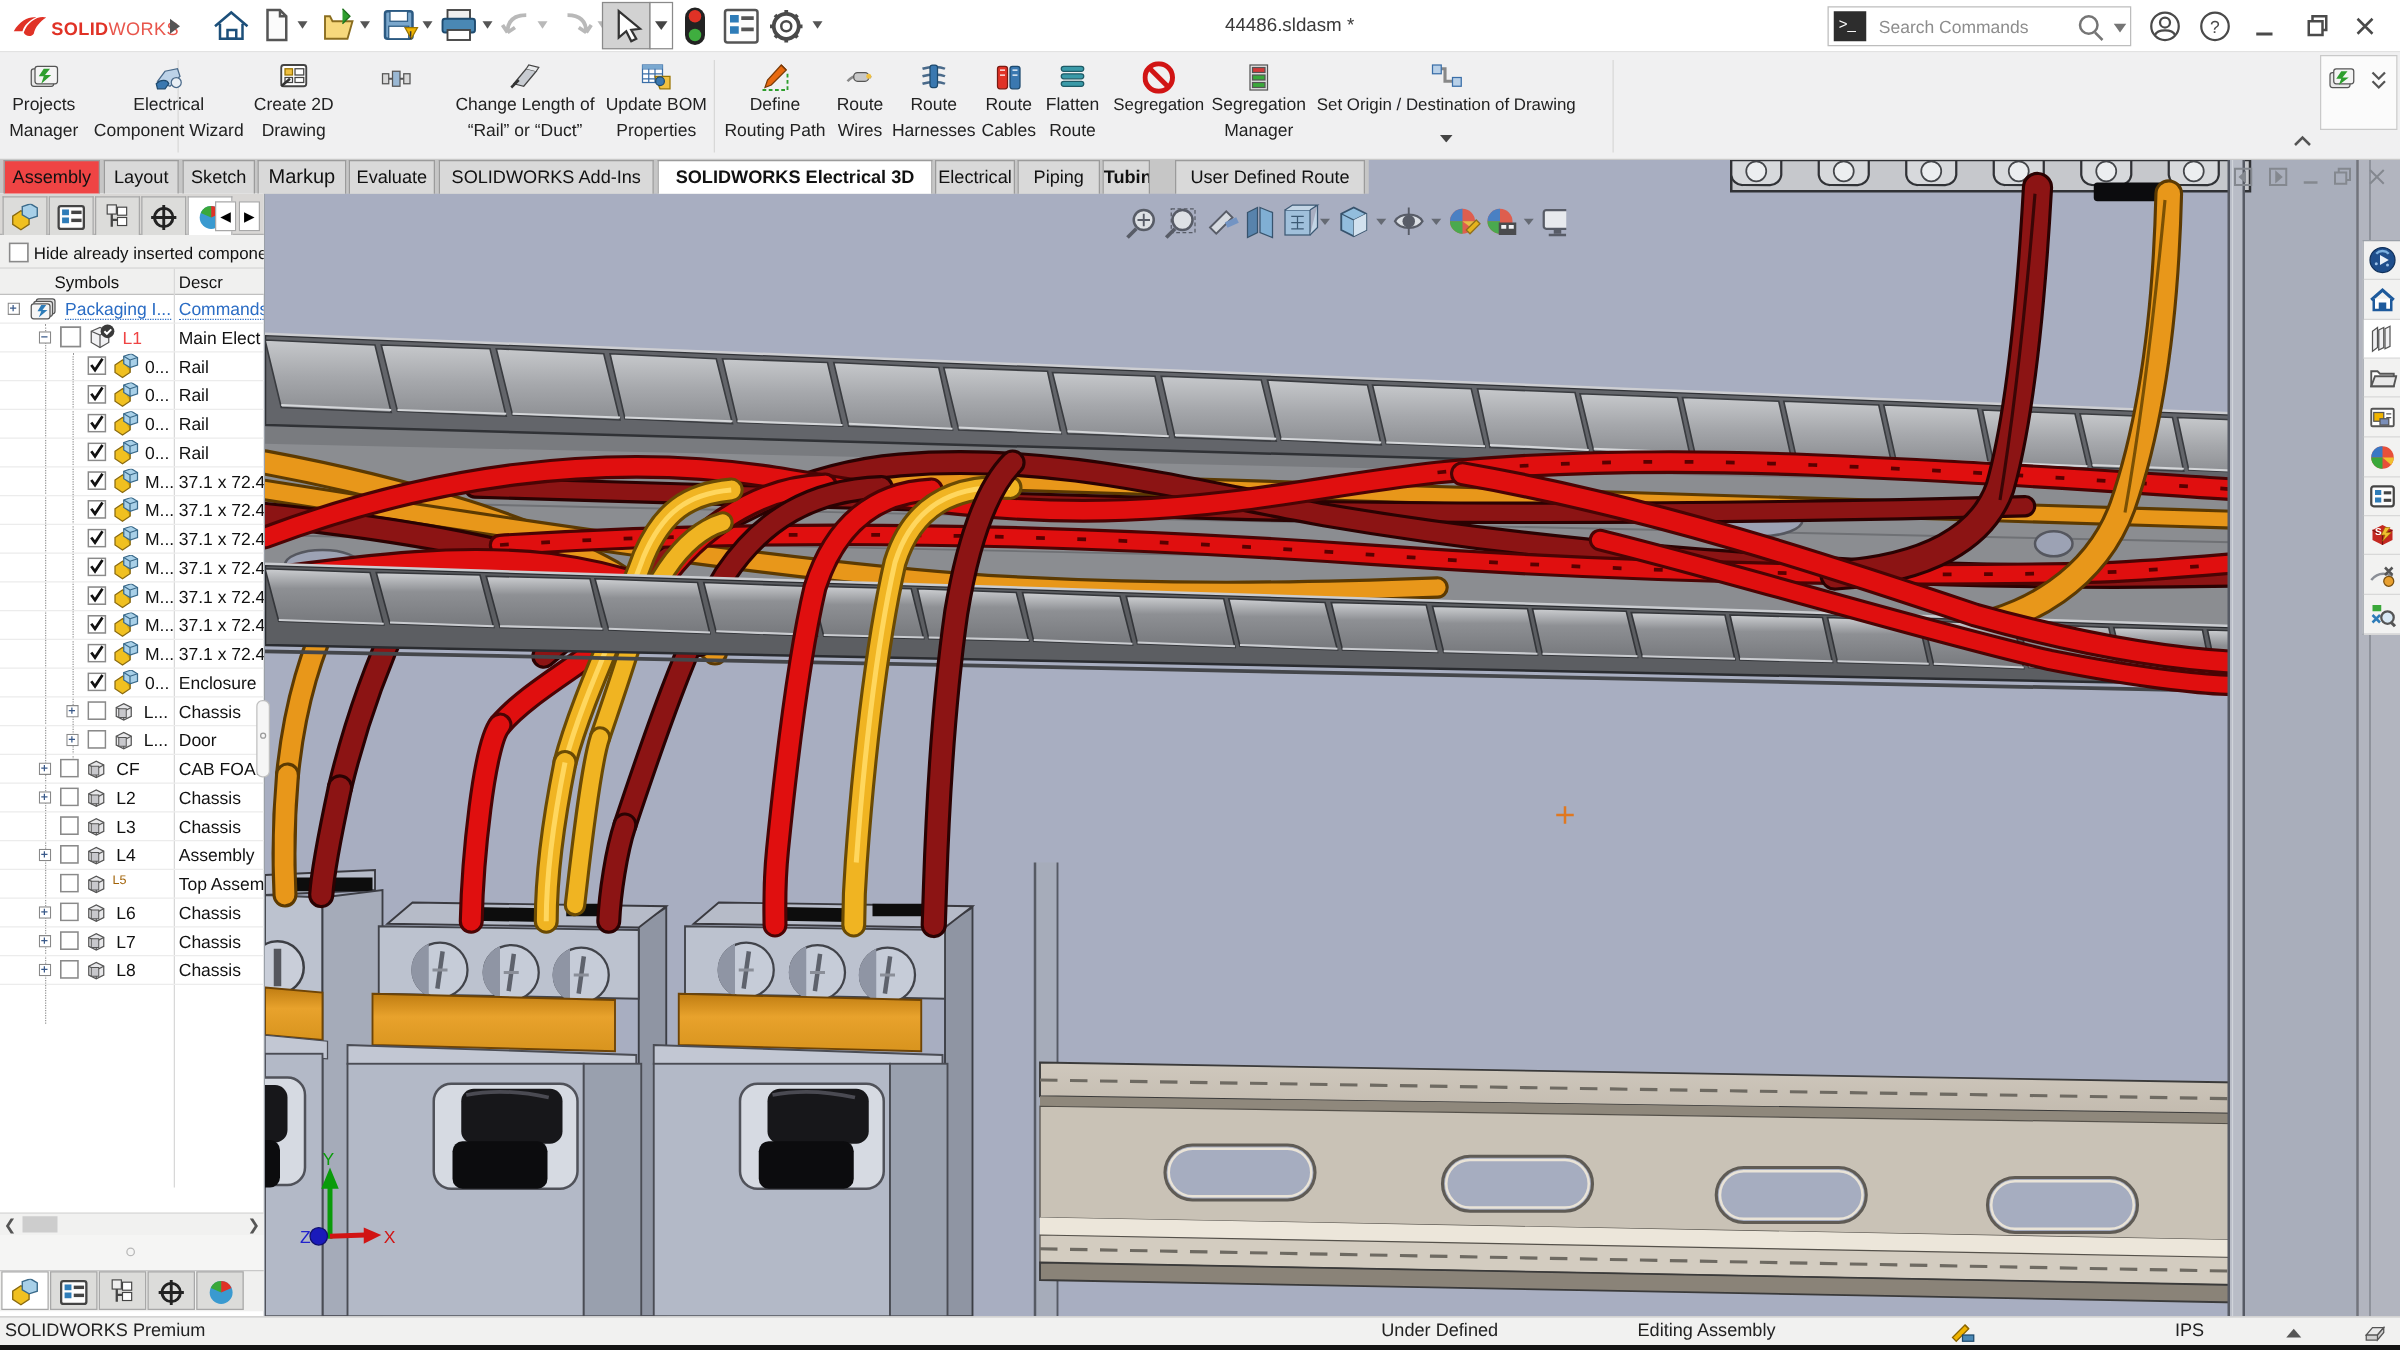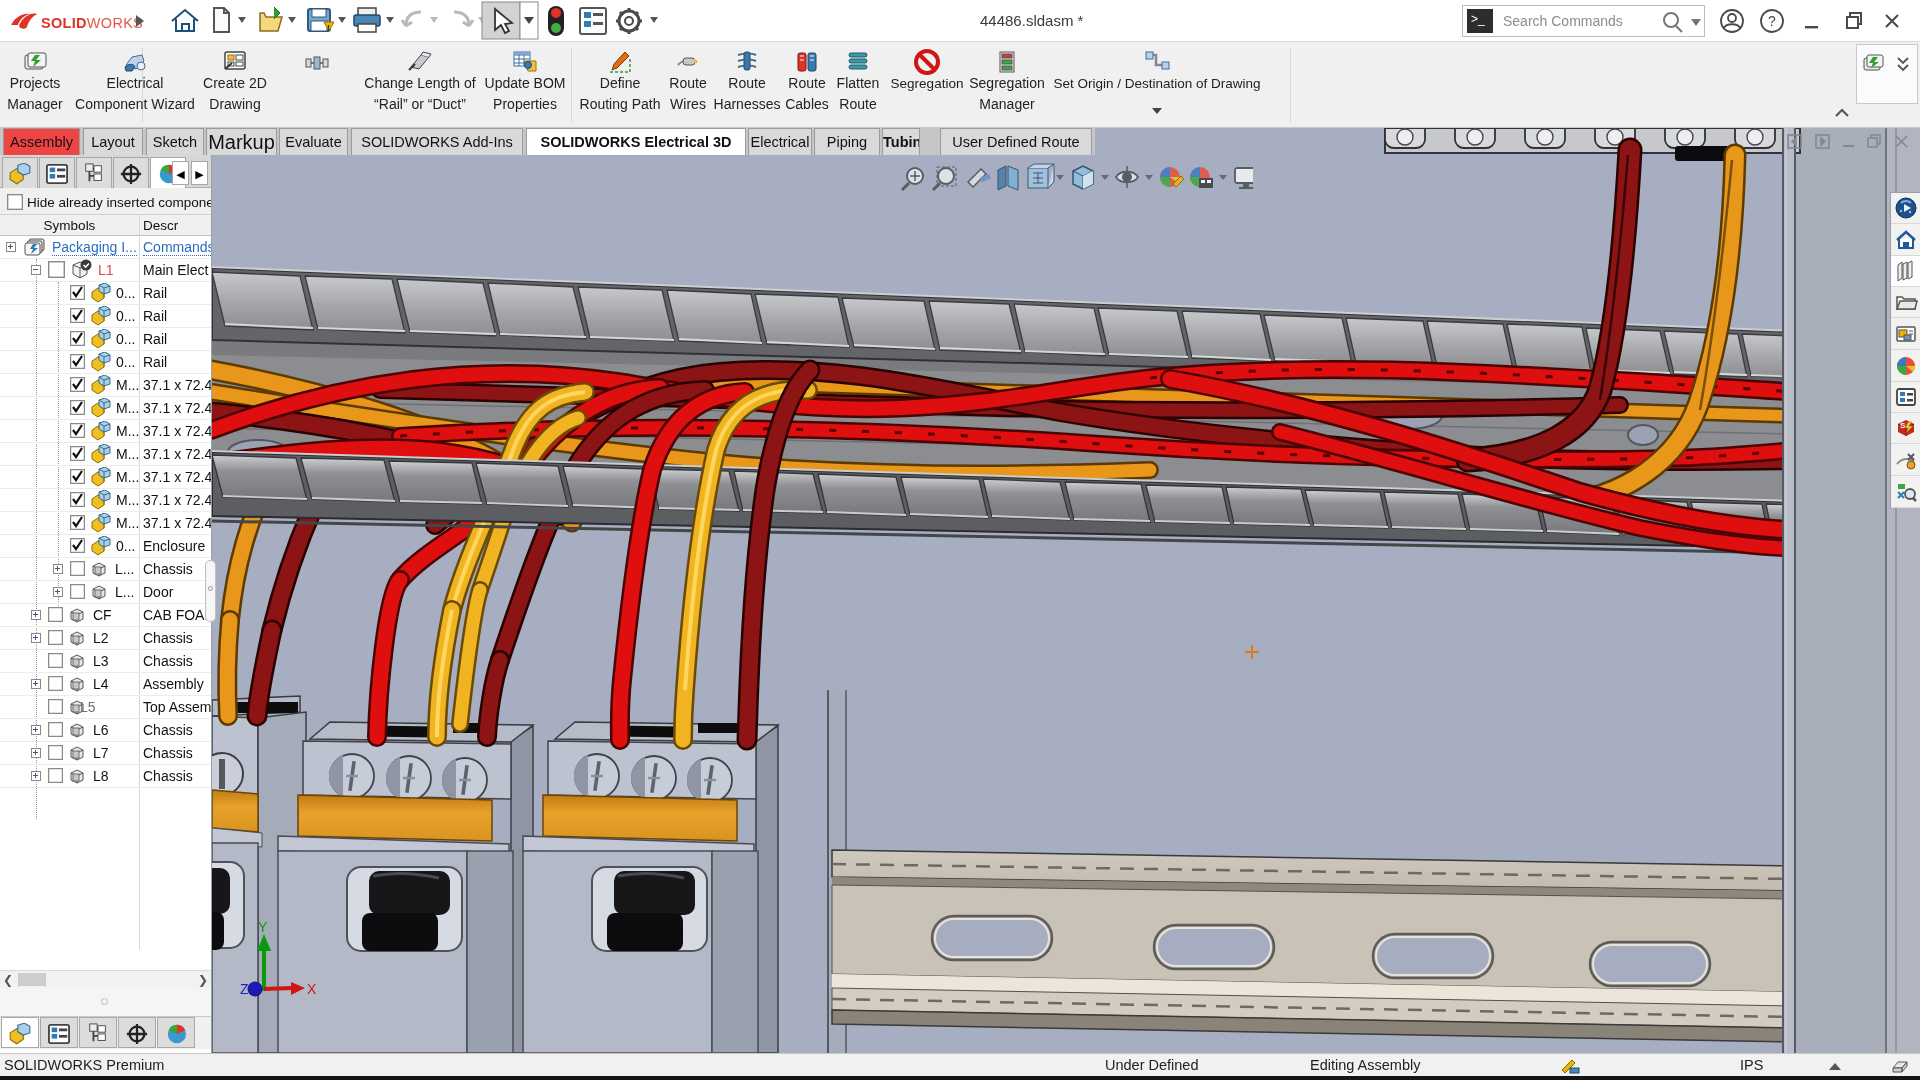--- a/index.html
+++ b/index.html
@@ -510,21 +510,21 @@
       <rect x="6" y="8" width="16" height="12" rx="2" fill="#e8e8e8" stroke="#555"></rect>
       <rect x="9" y="5" width="16" height="12" rx="2" fill="#f4f4f4" stroke="#555"></rect>
       <polygon points="15,7 20,7 16,12 21,12 13,18 15,13 11,13" fill="#2e9e2e"></polygon>
       <path d="M 40,8 L 45,13 L 50,8 M 40,15 L 45,20 L 50,15" stroke="#555" stroke-width="1.8" fill="none"></path>
     </svg>
 </div>
 <div class="abs" style="left:0;top:128px;width:1095px;height:27px;background:#c6c6c6">
 <div class="abs" style="left:3px;top:0;width:77px;height:27px;background:#ef4444;border:1px solid #9b9b9b;border-bottom:none;font-size:14.5px;font-weight:normal;color:#111;text-align:center;line-height:26px;white-space:nowrap;overflow:hidden">Assembly</div>
 <div class="abs" style="left:83px;top:0;width:60px;height:27px;background:#d9d9d9;border:1px solid #9b9b9b;border-bottom:none;font-size:14.5px;font-weight:normal;color:#111;text-align:center;line-height:26px;white-space:nowrap;overflow:hidden">Layout</div>
 <div class="abs" style="left:146px;top:0;width:58px;height:27px;background:#d9d9d9;border:1px solid #9b9b9b;border-bottom:none;font-size:14.5px;font-weight:normal;color:#111;text-align:center;line-height:26px;white-space:nowrap;overflow:hidden">Sketch</div>
-<div class="abs" style="left:206px;top:0;width:71px;height:27px;background:#d9d9d9;border:1px solid #9b9b9b;border-bottom:none;font-size:20px;font-weight:normal;color:#111;text-align:center;line-height:26px;white-space:nowrap;overflow:hidden">Markup</div>
+<div class="abs" style="left:206px;top:0;width:71px;height:27px;background:#d9d9d9;border:1px solid #9b9b9b;border-bottom:none;font-size:16px;font-weight:normal;color:#111;text-align:center;line-height:26px;white-space:nowrap;overflow:hidden">Markup</div>
 <div class="abs" style="left:279px;top:0;width:69px;height:27px;background:#d9d9d9;border:1px solid #9b9b9b;border-bottom:none;font-size:14.5px;font-weight:normal;color:#111;text-align:center;line-height:26px;white-space:nowrap;overflow:hidden">Evaluate</div>
 <div class="abs" style="left:351px;top:0;width:172px;height:27px;background:#d9d9d9;border:1px solid #9b9b9b;border-bottom:none;font-size:14.5px;font-weight:normal;color:#111;text-align:center;line-height:26px;white-space:nowrap;overflow:hidden">SOLIDWORKS Add-Ins</div>
 <div class="abs" style="left:526px;top:0;width:220px;height:27px;background:#fff;border:1px solid #9b9b9b;border-bottom:none;font-size:14.5px;font-weight:bold;color:#111;text-align:center;line-height:26px;white-space:nowrap;overflow:hidden">SOLIDWORKS Electrical 3D</div>
 <div class="abs" style="left:748px;top:0;width:64px;height:27px;background:#d9d9d9;border:1px solid #9b9b9b;border-bottom:none;font-size:14.5px;font-weight:normal;color:#111;text-align:center;line-height:26px;white-space:nowrap;overflow:hidden">Electrical</div>
 <div class="abs" style="left:814px;top:0;width:66px;height:27px;background:#d9d9d9;border:1px solid #9b9b9b;border-bottom:none;font-size:14.5px;font-weight:normal;color:#111;text-align:center;line-height:26px;white-space:nowrap;overflow:hidden">Piping</div>
 <div class="abs" style="left:882px;top:0;width:38px;height:27px;background:#d9d9d9;border:1px solid #9b9b9b;border-bottom:none;font-size:14.5px;font-weight:bold;color:#111;text-align:left;line-height:26px;white-space:nowrap;overflow:hidden">Tubing</div>
 <div class="abs" style="left:940px;top:0;width:152px;height:27px;background:#d9d9d9;border:1px solid #9b9b9b;border-bottom:none;font-size:14.5px;font-weight:normal;color:#111;text-align:center;line-height:26px;white-space:nowrap;overflow:hidden">User Defined Route</div>
 </div>
 <div class="abs" style="left:0;top:155px;width:212px;height:898px;background:#fff;border-right:1px solid #9aa0a8;overflow:hidden">
 <div class="abs" style="left:0;top:0;width:212px;height:33px;background:#d9d7d5;border-bottom:1px solid #b0b0b0"></div>
@@ -846,21 +846,21 @@
 <div class="abs" style="left:143px;top:521px;font-size:14px;color:#111;white-space:nowrap">Assembly</div>
 <div class="abs" style="left:0;top:563px;width:212px;height:1px;background:#ececec"></div>
 <svg class="abs" width="15" height="15" style="left:48px;top:544px" viewBox="0 0 15 15">
       <rect x="0.5" y="0.5" width="14" height="14" fill="#fff" stroke="#8a8a8a" stroke-width="1.5"></rect>
     </svg>
 <div class="abs" style="left:68px;top:543px"><svg width="18" height="18" viewBox="0 0 18 18">
         <path d="M 3,6 L 9,3 L 15,6 L 15,13 L 9,16 L 3,13 z" fill="#e8e8ea" stroke="#555"></path>
         <path d="M 3,6 L 9,9 L 15,6 M 9,9 L 9,16" fill="none" stroke="#555"></path>
         <rect x="5" y="7" width="6" height="7" fill="#c8c8cc" stroke="#555" stroke-width=".8"></rect>
       </svg></div>
-<div class="abs" style="left:80px;top:544px;font-size:14px;color:#737373">L5</div>
+<div class="abs" style="left:90px;top:544px;font-size:10px;color:#a16207">L5</div>
 <div class="abs" style="left:143px;top:544px;font-size:14px;color:#111;white-space:nowrap">Top Assem</div>
 <div class="abs" style="left:0;top:586px;width:212px;height:1px;background:#ececec"></div>
 <svg class="abs" width="10" height="10" style="left:31px;top:570px">
       <rect x="0.5" y="0.5" width="9" height="9" fill="#fff" stroke="#888"></rect>
       <line x1="2" y1="4.5" x2="7" y2="4.5" stroke="#3a5a8a"></line>
       <line x1="4.5" y1="2" x2="4.5" y2="7" stroke="#3a5a8a"></line>
     </svg>
 <svg class="abs" width="15" height="15" style="left:48px;top:567px" viewBox="0 0 15 15">
       <rect x="0.5" y="0.5" width="14" height="14" fill="#fff" stroke="#8a8a8a" stroke-width="1.5"></rect>
     </svg>

